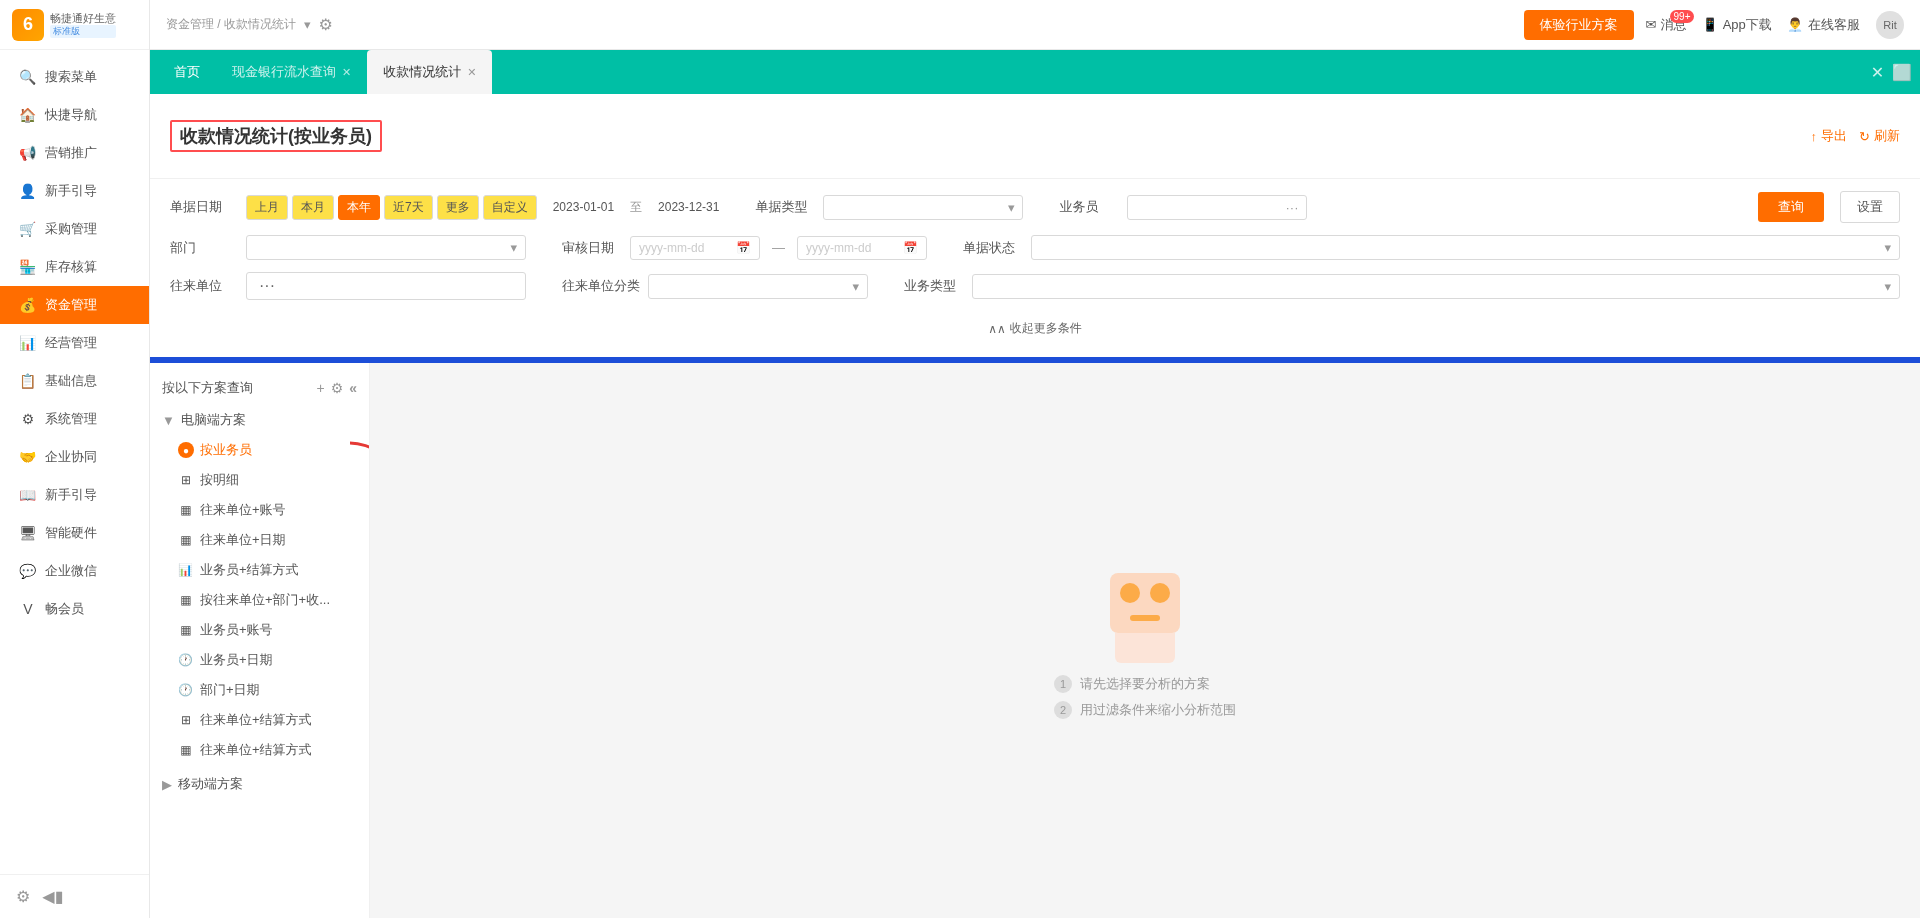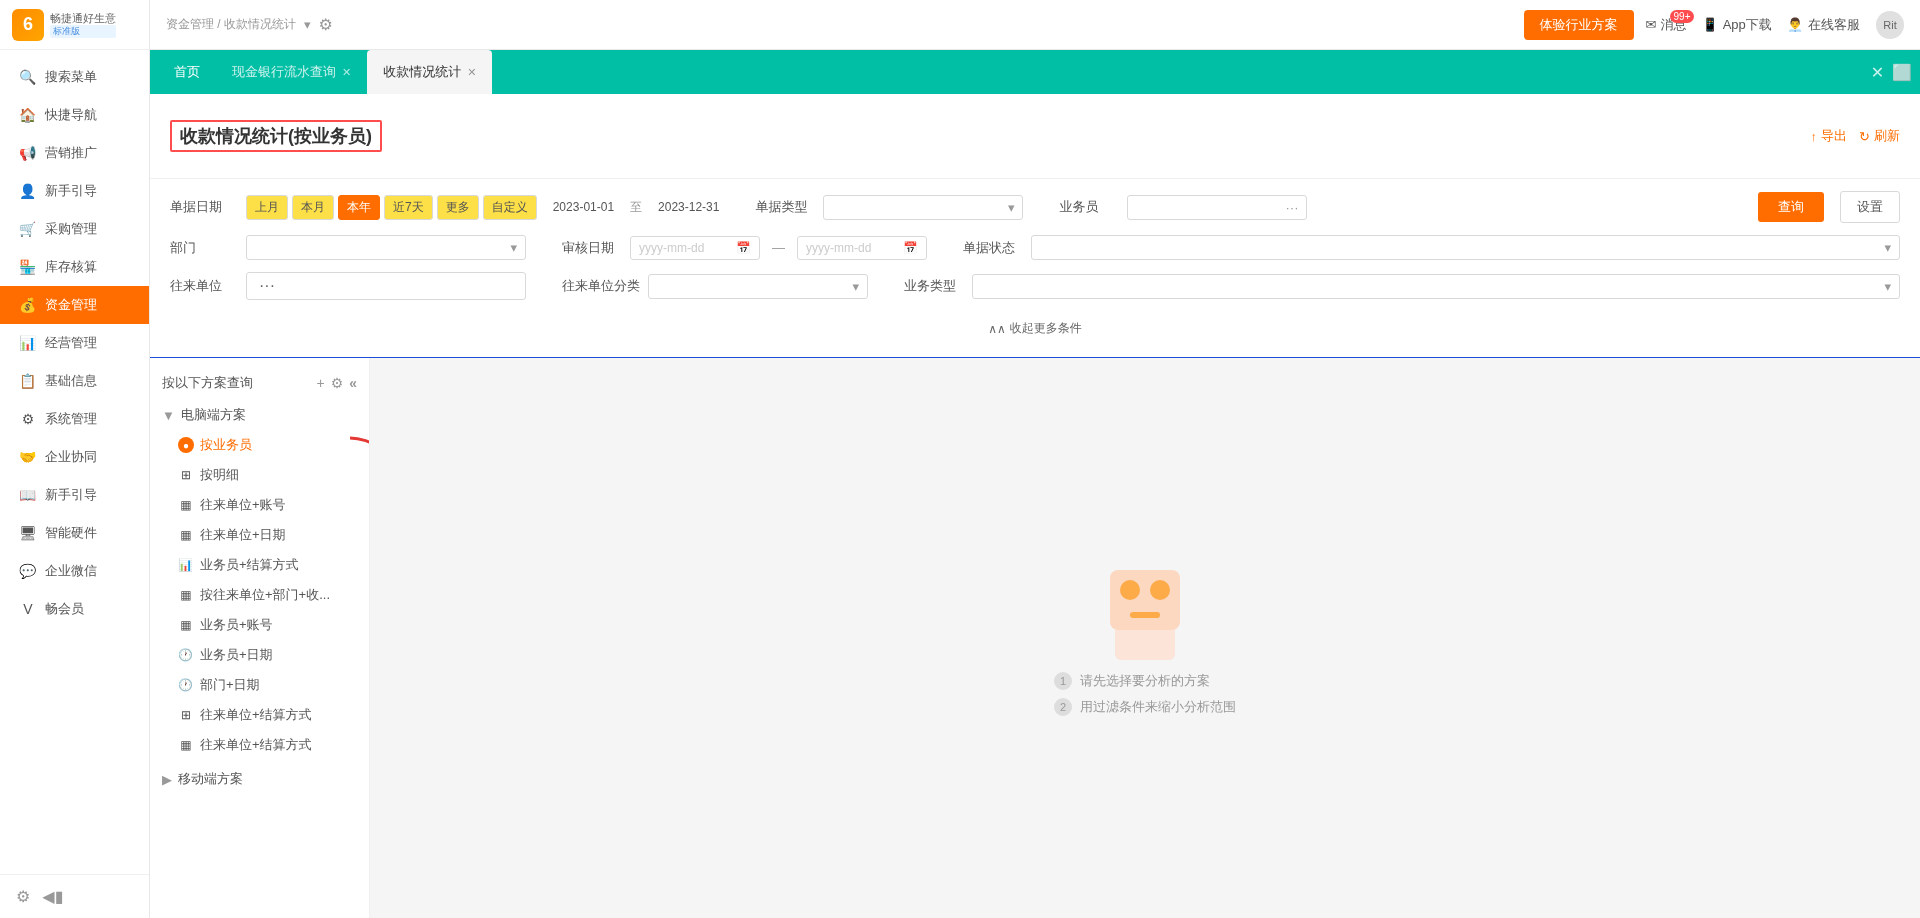--- a/index.html
+++ b/index.html
@@ -49,21 +49,21 @@
     .page-content { flex: 1; overflow: hidden; display: flex; flex-direction: column; }
 
     
     .page-header { background: #fff; padding: 26px 20px; display: flex; align-items: center; border-bottom: 1px solid #f0f0f0; }
     .page-title { font-size: 18px; font-weight: 600; color: #333; border: 2px solid #ff4d4f; padding: 2px 8px; margin-right: 8px; }
     .page-header-right { margin-left: auto; display: flex; align-items: center; gap: 12px; }
     .export-btn { display: flex; align-items: center; gap: 4px; color: #ff6d00; cursor: pointer; font-size: 13px; }
     .refresh-btn { display: flex; align-items: center; gap: 4px; color: #ff6d00; cursor: pointer; font-size: 13px; }
 
     
-    .filter-panel { background: #fff; padding: 12px 20px; border-bottom: 1px solid #1d4ed8; position: relative; }
+    .filter-panel { background: #fff; padding: 12px 20px; border-bottom: 6px solid #1d4ed8; position: relative; }
     .filter-row { display: flex; align-items: center; margin-bottom: 12px; gap: 16px; flex-wrap: wrap; }
     .filter-label { color: #555; font-size: 13px; min-width: 60px; flex-shrink: 0; }
     .filter-date-group { display: flex; align-items: center; gap: 4px; }
     .date-btn { padding: 3px 8px; border: 1px solid #d9d9d9; border-radius: 3px; cursor: pointer; font-size: 12px; color: #555; background: #fde047; }
     .date-btn.active { background: #ff6d00; color: #fff; border-color: #ff6d00; }
     .date-range { display: flex; align-items: center; gap: 16px; font-size: 12px; color: #555; }
     .date-separator { color: #999; }
     .filter-select { display: flex; align-items: center; gap: 4px; border: 1px solid #d9d9d9; border-radius: 3px; padding: 4px 8px; min-width: 180px; cursor: pointer; background: #fff; }
     .filter-select .arrow { color: #999; margin-left: auto; }
     .date-input { border: 1px solid #d9d9d9; border-radius: 3px; padding: 4px 8px; font-size: 12px; color: #ccc; width: 130px; display: flex; align-items: center; gap: 4px; }

